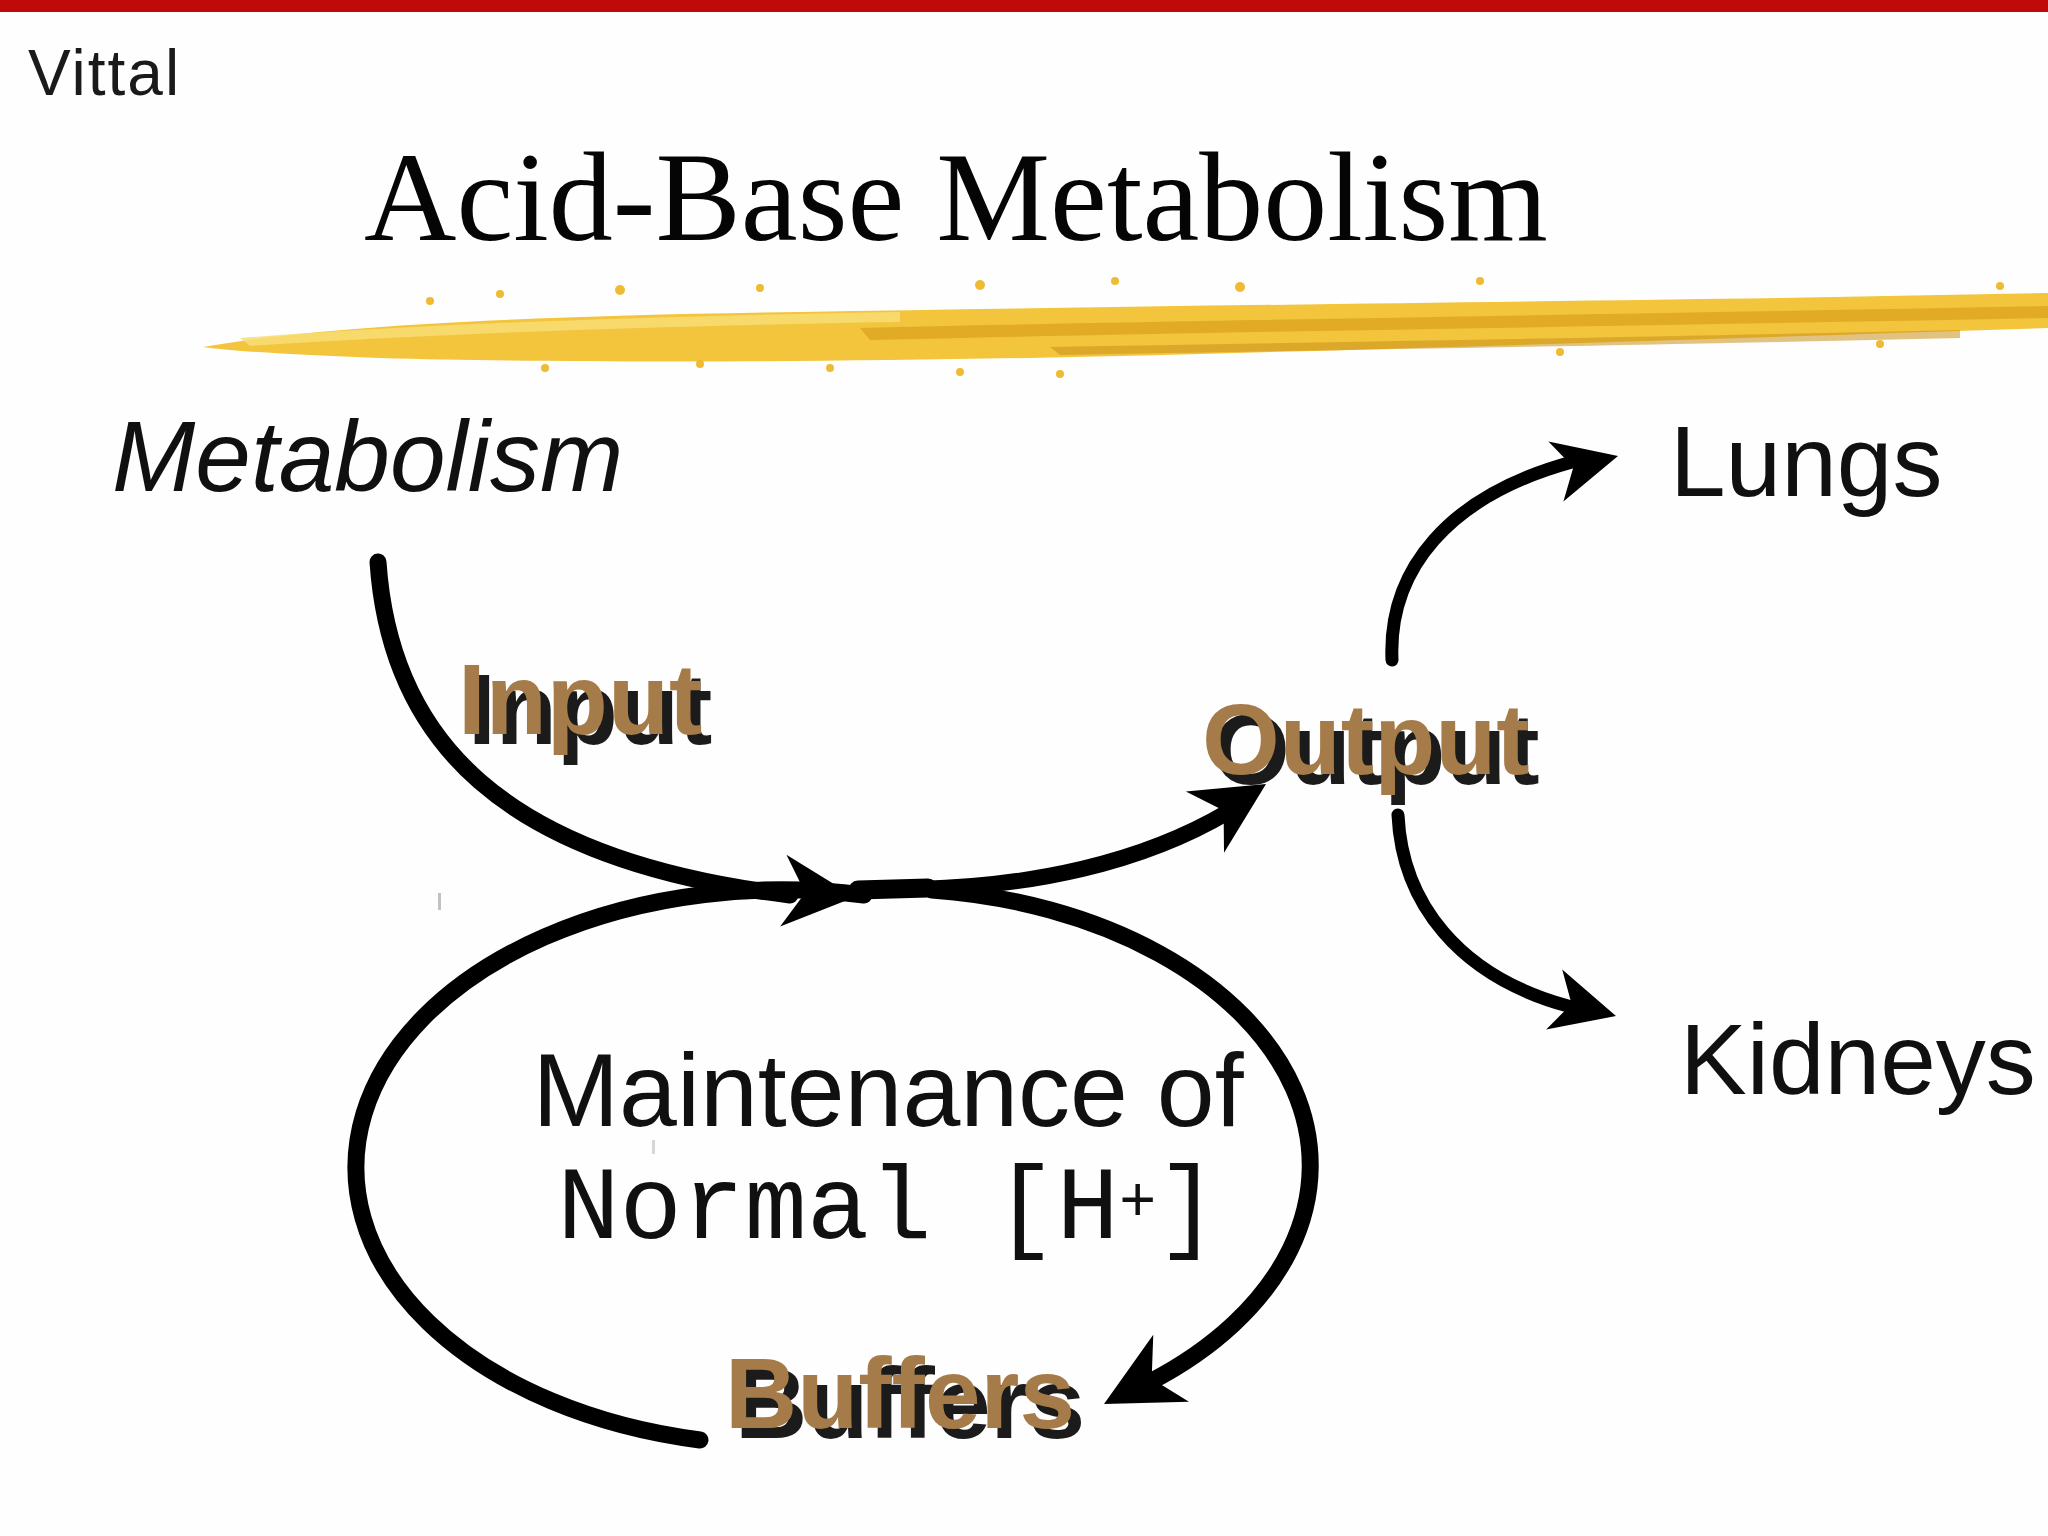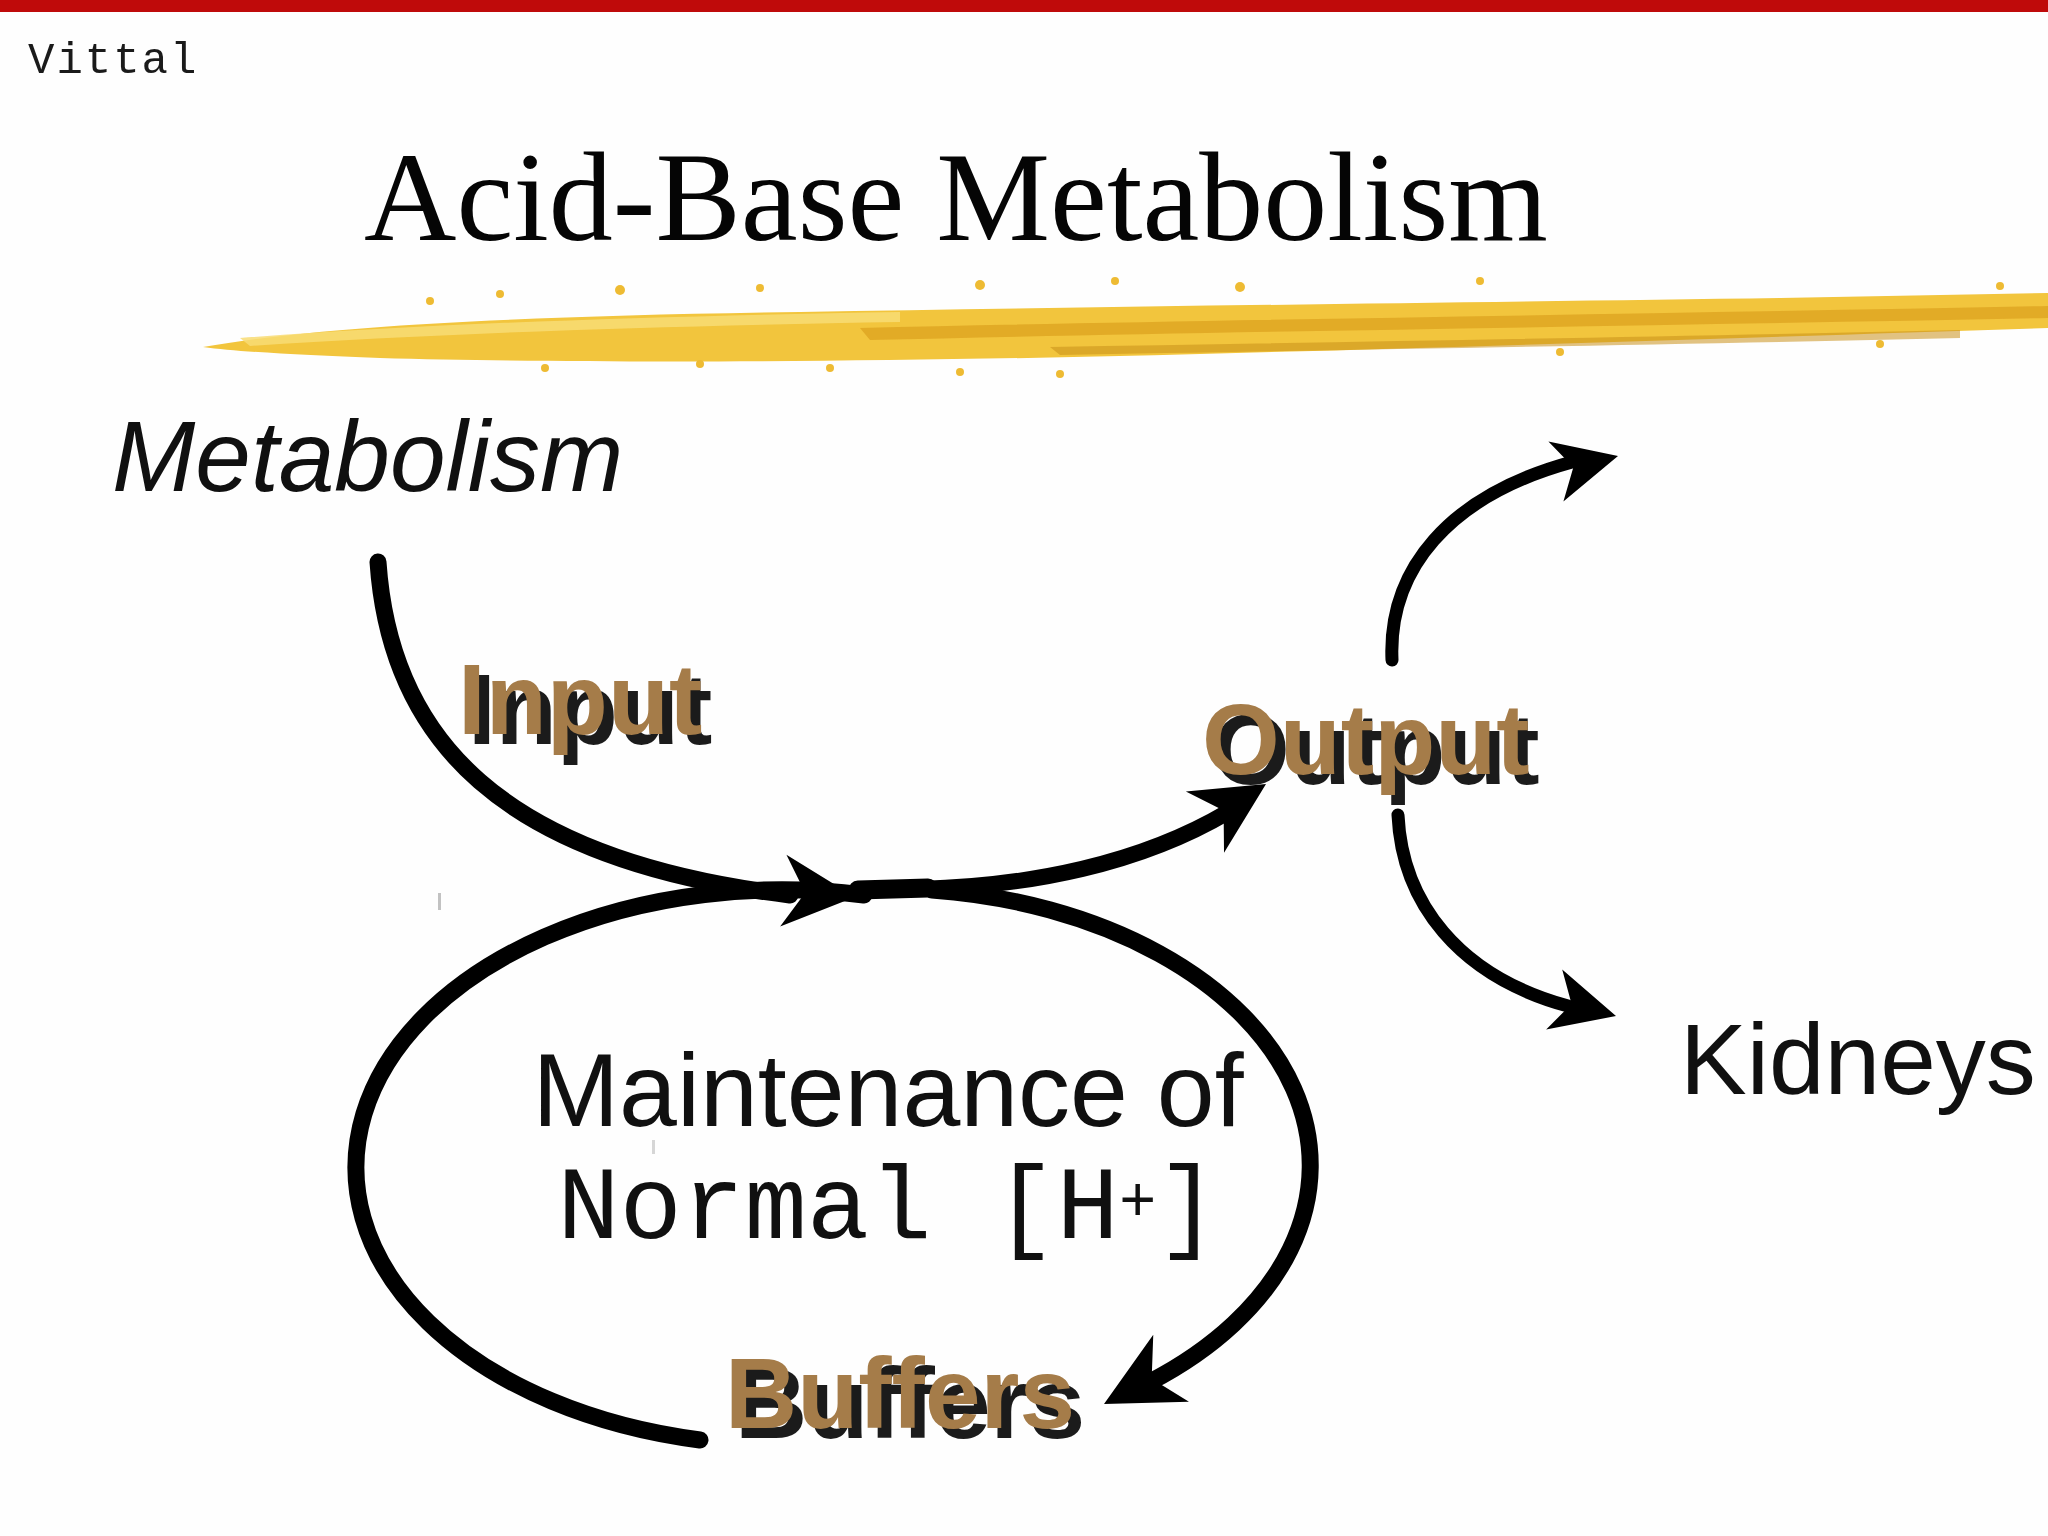--- a/index.html
+++ b/index.html
@@ -2,22 +2,22 @@
 <html><head>
 <meta charset="utf-8">
 <style>
   html,body{margin:0;padding:0;background:#ffffff;}
   #slide{
     position:relative;width:2048px;height:1536px;background:#fefefe;
     overflow:hidden;font-family:"Liberation Sans",sans-serif;
   }
   #topbar{position:absolute;left:0;top:0;width:2048px;height:12px;background:#bf0a0a;}
   .watermark{
-    position:absolute;left:28px;top:36px;font-family:Liberation Mono, monospace;
-    font-size:44px;color:#1a1a1a;letter-spacing:2px;
+    position:absolute;left:28px;top:36px;font-family:Liberation Sans, sans-serif;
+    font-size:64px;color:#1a1a1a;letter-spacing:2px;
   }
   .slide-title{
     position:absolute;left:364px;top:133px;font-family:"Liberation Serif",serif;
     font-size:128px;color:#050505;line-height:1;white-space:nowrap;
   }
   .node{
     position:absolute;color:#101010;font-size:100px;line-height:1;white-space:nowrap;
   }
   #node-metabolism{left:112px;top:406px;font-style:italic;}
   #node-lungs{left:1670px;top:411px;}
@@ -113,20 +113,21 @@
       <g transform="translate(1616,1016) rotate(15)">
         <path d="M 0 0 L -64 -31 L -46 0 L -64 31 Z"></path>
       </g>
       <g transform="translate(1104,1404) rotate(152)">
         <path d="M 0 0 L -76 -38 L -54 0 L -76 38 Z"></path>
       </g>
     </g>
   </svg>
 
   <div class="node" id="node-metabolism">Metabolism</div>
+  <div class="node" id="node-lungs">Lungs</div>
   <div class="node" id="node-kidneys">Kidneys</div>
 
   <div class="center-text" id="maint-line1">Maintenance of</div>
   <div class="center-text" id="maint-line2"><span>Normal [H</span><sup>+</sup><span>]</span></div>
 
   <div class="flow-label" id="label-output">Output</div>
   <div class="flow-label" id="label-input">Input</div>
   <div class="flow-label" id="label-buffers">Buffers</div>
 
   <div class="tick" style="left:438px;top:893px;height:17px;"></div>

